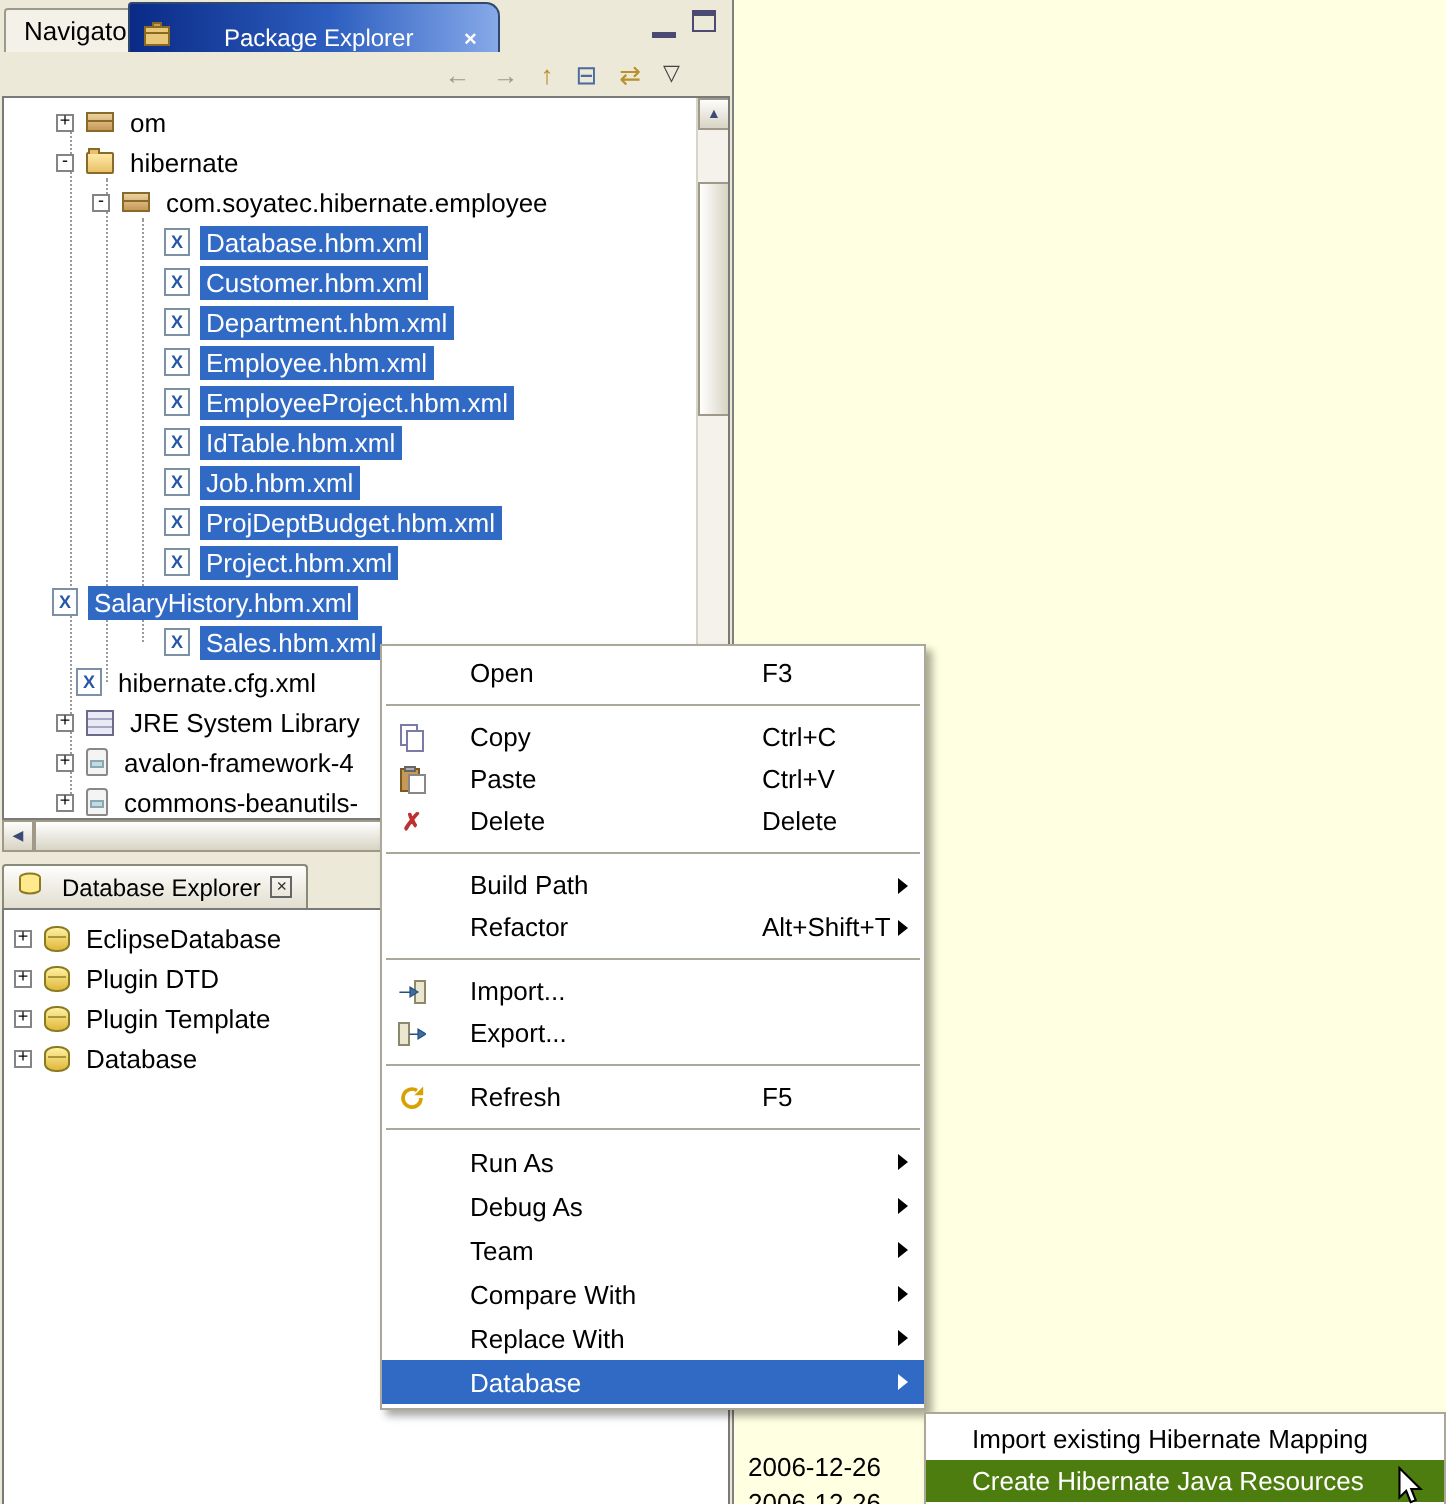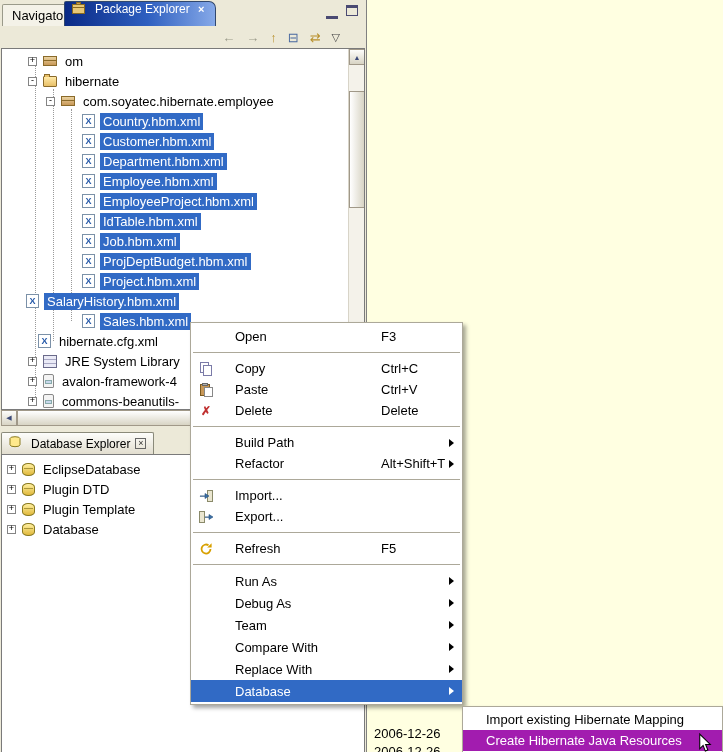--- a/index.html
+++ b/index.html
@@ -7,21 +7,21 @@
   #root{position:relative;width:723px;height:752px;background:#ECE9D8;overflow:hidden;font-size:13px;color:#000;}
 
   
   .editor{position:absolute;left:366px;top:0;width:357px;height:752px;background:#FFFFE1;border-left:1px solid #808080;box-sizing:border-box;}
   .ed-frag{position:absolute;left:7px;white-space:nowrap;font-size:13px;color:#000;}
 
   
   .pe-view{position:absolute;left:0;top:0;width:366px;height:428px;}
   .tabrow{position:absolute;left:0;top:0;width:100%;height:26px;background:#ECE9D8;}
   .tab-inactive{position:absolute;left:2px;top:4px;height:22px;padding:0 9px;display:flex;align-items:center;background:#F4F2E8;border:1px solid #9a9a8a;border-bottom:none;border-radius:2px 2px 0 0;font-size:13px;box-sizing:border-box;}
-  .tab-active{position:absolute;left:64px;top:1px;height:25px;padding:0 7px;display:flex;align-items:flex-start;gap:5px;background:linear-gradient(90deg,#0A2A86 0%,#2E5FC0 55%,#86A9E8 100%);color:#fff;border:1px solid #31486E;border-bottom:none;border-radius:2px 7px 0 0;font-size:12px;box-sizing:border-box;}
+  .tab-active{position:absolute;left:64px;top:1px;height:25px;padding:0 7px;display:flex;align-items:flex-end;gap:22px;background:linear-gradient(90deg,#0A2A86 0%,#2E5FC0 55%,#86A9E8 100%);color:#fff;border:1px solid #31486E;border-bottom:none;border-radius:2px 7px 0 0;font-size:12px;box-sizing:border-box;}
   .tabclose{width:13px;height:13px;display:flex;align-items:center;justify-content:center;font-weight:bold;font-size:11px;color:#fff;cursor:default;}
   .minmax{position:absolute;right:8px;top:5px;display:flex;gap:8px;}
   .minbtn{width:12px;height:11px;border-bottom:3px solid #4A4A72;}
   .maxbtn{width:12px;height:11px;border:1px solid #4A4A72;border-top:3px solid #4A4A72;box-sizing:border-box;}
 
   .toolbar{position:absolute;left:0;top:26px;width:100%;height:22px;display:flex;justify-content:flex-end;align-items:center;gap:11px;padding-right:26px;box-sizing:border-box;background:#ECE9D8;}
   .tbi{font-size:13px;line-height:1;}
   .tbi.dim{color:#9A9A8A;}
   .tbi.gold{color:#B8902C;}
   .tbi.blue{color:#4A6AA0;}
@@ -74,21 +74,21 @@
   .arrow{position:absolute;right:8px;top:50%;transform:translateY(-50%);width:0;height:0;border-left:5px solid #000;border-top:4px solid transparent;border-bottom:4px solid transparent;}
   .mi.hl{background:#316AC5;color:#fff;}
   .mi.hl .arrow{border-left-color:#fff;}
   .mi.dis{color:#A8A494;}
   .msep{height:1px;background:#ACA899;margin:5px 2px;}
   .delx{color:#C03030;font-weight:bold;font-size:12px;}
 
   
   .submenu{position:absolute;left:462px;top:706px;width:261px;background:#fff;border:1px solid #ACA899;box-shadow:3px 3px 4px rgba(0,0,0,.35);padding:2px 0;box-sizing:border-box;z-index:30;}
   .smi{height:21px;display:flex;align-items:center;padding-left:23px;white-space:nowrap;}
-  .smi.hl{background:#a21caf;color:#fff;}
+  .smi.hl{background:#4d7c0f;color:#fff;}
 
   .cursor{position:absolute;left:698px;top:733px;z-index:40;}
 </style>
 </head>
 <body>
 
 <div id="root">
 
   <div class="editor">
     <div class="ed-frag" style="top:726px;">2006-12-26</div>
@@ -142,21 +142,21 @@
         <span class="lbl">hibernate</span>
       </div>
       <div class="trow d2" style="top:42px;">
         <span class="exp">-</span>
         <span class="ic ic-pkg"></span>
         <span class="lbl">com.soyatec.hibernate.employee</span>
       </div>
 
       <div class="trow d3f sel" style="top:62px;">
         <span class="ic ic-xml"></span>
-        <span class="lbl">Country.hbm.xml</span>
+        <span class="lbl">Database.hbm.xml</span>
       </div>
       <div class="trow d3f sel" style="top:82px;">
         <span class="ic ic-xml"></span>
         <span class="lbl">Customer.hbm.xml</span>
       </div>
       <div class="trow d3f sel" style="top:102px;">
         <span class="ic ic-xml"></span>
         <span class="lbl">Department.hbm.xml</span>
       </div>
       <div class="trow d3f sel" style="top:122px;">

